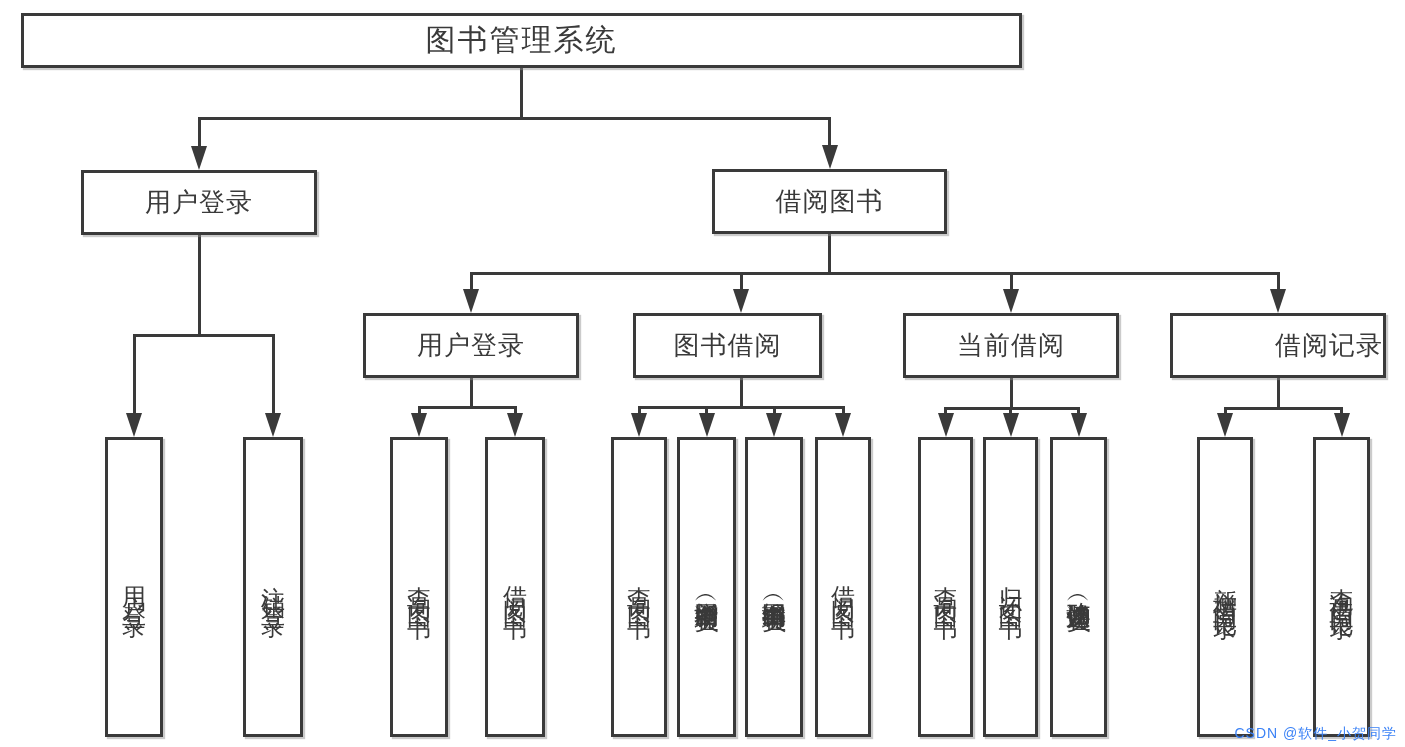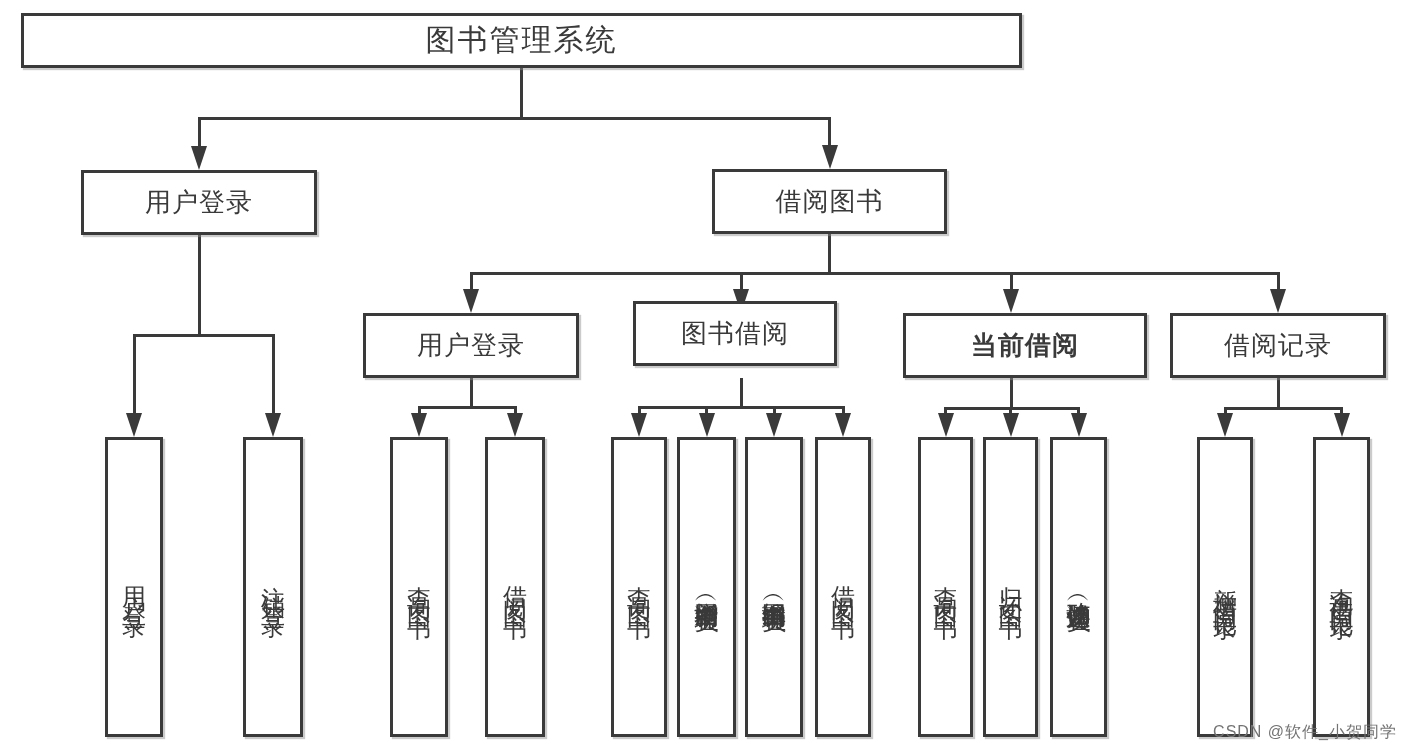--- a/index.html
+++ b/index.html
@@ -33,22 +33,22 @@
   .arrow {
     position:absolute;
     width:0; height:0;
     border-left:8px solid transparent;
     border-right:8px solid transparent;
     border-top:24px solid #3a3a3a;
   }
   .watermark {
     position:absolute;
     right:8px; bottom:4px;
-    font-size:16px;
-    color:#737373;
+    font-size:14px;
+    color:#3b82f6;
     letter-spacing:1px;
     white-space:nowrap;
   }
 </style>
 </head>
 <body>
 
 <div id="stage">
   <div id="connector-layer">
       <div class="line" style="left: 520px; top: 68px; width: 3px; height: 50px;"></div>
@@ -110,27 +110,27 @@
       </div>
       <div class="node h" style="left: 81px; top: 170px; width: 236px; height: 65px;">
         <span class="lbl">用户登录</span>
       </div>
       <div class="node h" style="left: 712px; top: 169px; width: 235px; height: 65px;">
         <span class="lbl">借阅图书</span>
       </div>
       <div class="node h" style="left: 363px; top: 313px; width: 216px; height: 65px;">
         <span class="lbl">用户登录</span>
       </div>
-      <div class="node h" style="left: 633px; top: 301px; width: 204px; height: 65px; justify-content: center;">
+      <div class="node h" style="left: 633px; top: 313px; width: 189px; height: 65px; justify-content: center;">
         <span class="lbl">图书借阅</span>
       </div>
-      <div class="node h" style="left: 903px; top: 313px; width: 244px; height: 65px; font-weight: bold;">
+      <div class="node h" style="left: 903px; top: 313px; width: 216px; height: 65px;">
         <span class="lbl">当前借阅</span>
       </div>
-      <div class="node h" style="left: 1170px; top: 313px; width: 216px; height: 65px;">
+      <div class="node h" style="left: 1170px; top: 313px; width: 216px; height: 65px; justify-content: flex-end;">
         <span class="lbl">借阅记录</span>
       </div>
       <div class="node v" style="left: 105px; top: 437px; width: 58px; height: 300px;">
         <span class="lbl" style="letter-spacing: 10px;">用户登录</span>
       </div>
       <div class="node v" style="left: 243px; top: 437px; width: 60px; height: 300px;">
         <span class="lbl" style="letter-spacing: 10px;">注销登录</span>
       </div>
       <div class="node v" style="left: 390px; top: 437px; width: 58px; height: 300px;">
         <span class="lbl" style="letter-spacing: 10px;">查询图书</span>

